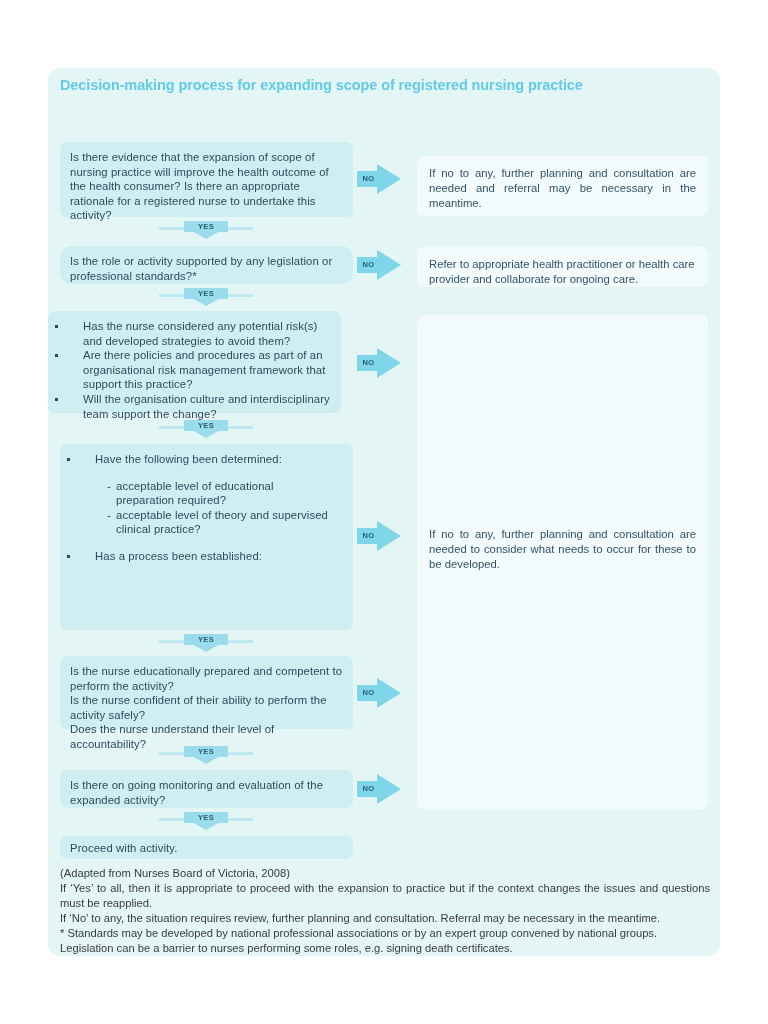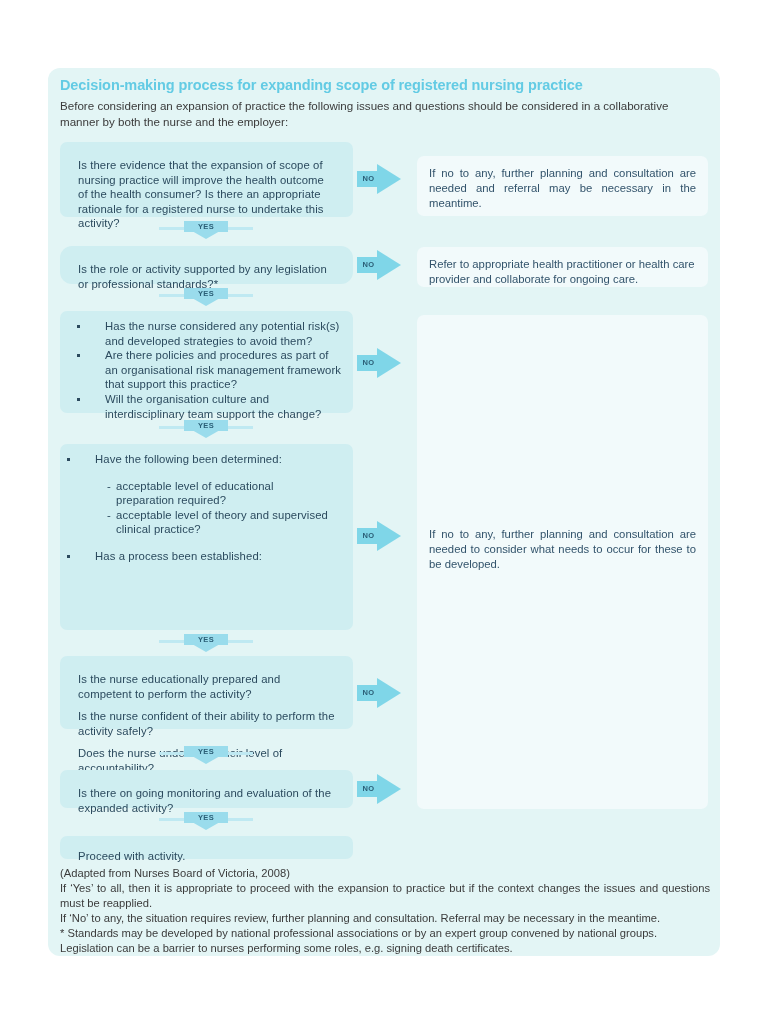--- a/index.html
+++ b/index.html
@@ -62,21 +62,21 @@
     position: absolute;
     background: #cfeef1;
     border-radius: 7px;
     box-sizing: border-box;
     padding: 8px 10px 8px 10px;
     color: #2b4a5e;
     font-size: 11.3px;
     line-height: 14.6px;
     letter-spacing: 0.1px;
   }
-  .qbox p { margin: 8px; }
+  .qbox p { margin: 0; }
 
   
   .blist {
     margin: 0;
     padding: 0;
     list-style: none;
   }
   .blist > li {
     position: relative;
     padding-left: 33px;
@@ -225,21 +225,20 @@
   .footer .justify { text-align: justify; }
 </style>
 </head>
 <body>
 
 <div id="page">
 
   <div class="panel">
 
     <div class="panel-title">Decision-making process for expanding scope of registered nursing practice</div>
-    <div class="panel-intro">Before considering an expansion of practice the following issues and questions should be considered in a collaborative manner by both the nurse and the employer:</div>
 
     <div class="qbox" style="left:12px; top:74px; width:293px; height:75px;">
       <p>Is there evidence that the expansion of scope of nursing practice will improve the health outcome of the health consumer?  Is there an appropriate rationale for a registered nurse to undertake this activity?</p>
     </div>
 
     <div class="no-arrow" style="left:309px; top:96px;">
       <div class="shaft"></div>
       <div class="head"></div>
       <div class="no-label">NO</div>
     </div>
@@ -275,21 +274,21 @@
       <div class="wing-r"></div>
       <div class="band"></div>
       <div class="point"></div>
       <div class="yes-label">YES</div>
     </div>
 
     <div class="abox tall" style="left:369px; top:247px; width:291px; height:494px;">
       <p class="abox-text">If no to any, further planning and consultation are needed to consider what needs to occur for these to be developed.</p>
     </div>
 
-    <div class="qbox" style="left:12px; top:243px; width:293px; height:102px; padding-left:12px;">
+    <div class="qbox" style="left:0; top:243px; width:293px; height:102px; padding-left:2px;">
       <ul class="blist">
         <li>
           <span>Has the nurse considered any potential risk(s) and developed strategies to avoid them?</span>
         </li>
         <li>
           <span>Are there policies and procedures as part of an organisational risk management framework that support this practice?</span>
         </li>
         <li>
           <span>Will the organisation culture and interdisciplinary team support the change?</span>
         </li>

